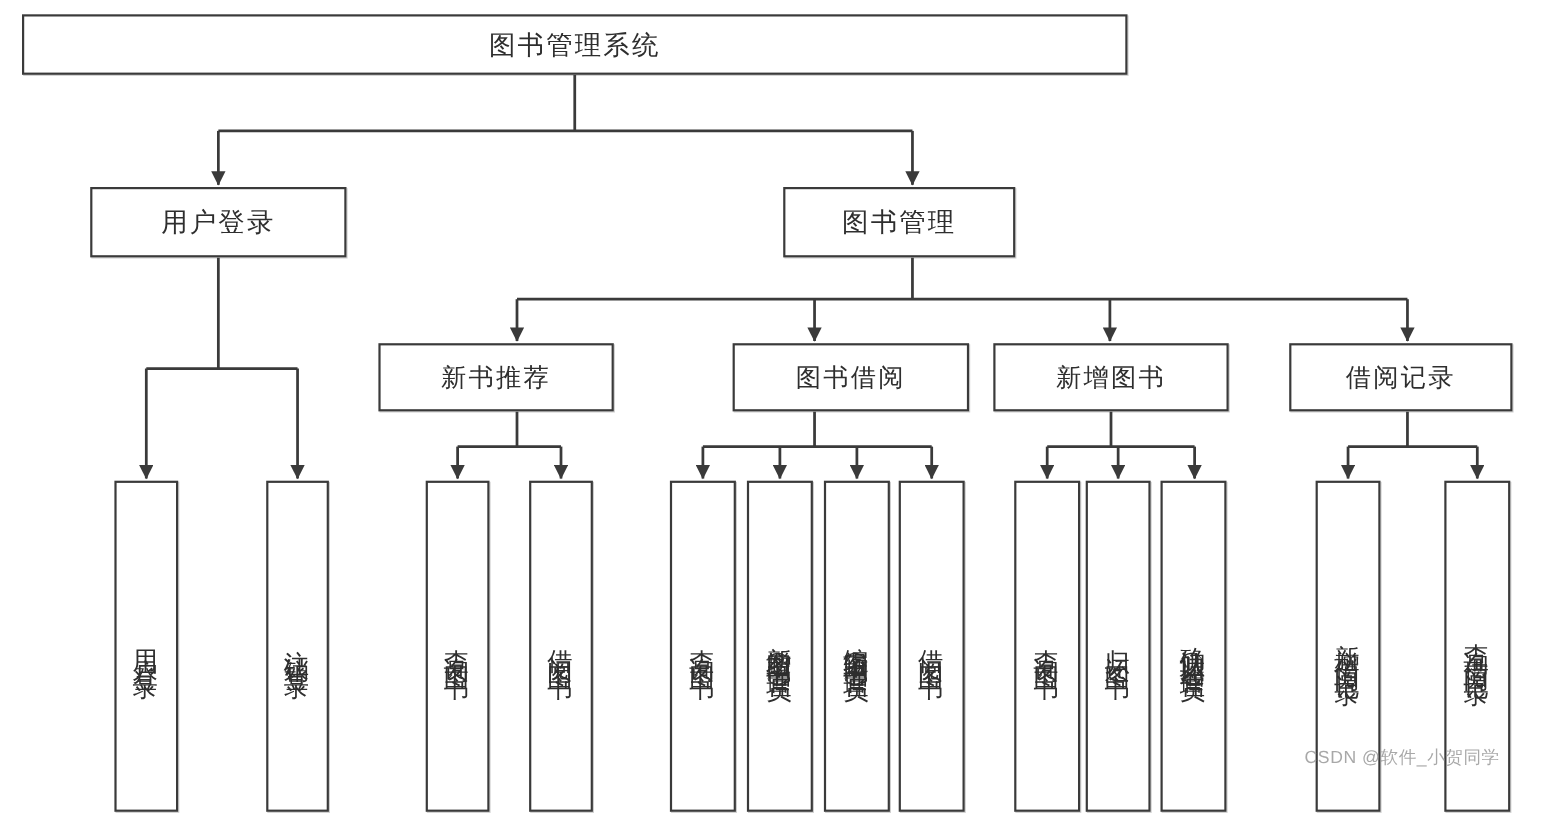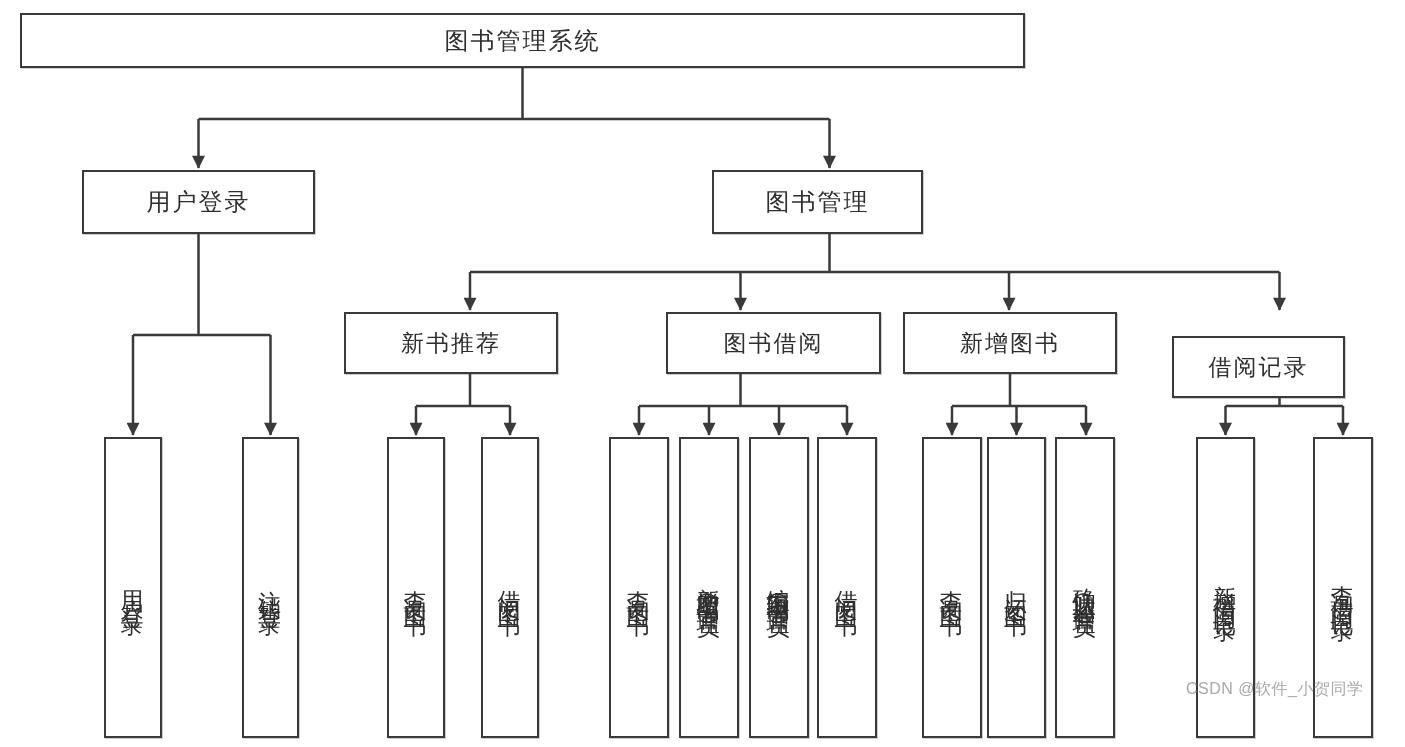--- a/index.html
+++ b/index.html
@@ -106,21 +106,21 @@
   </svg>
 
   <div class="box root-box">图书管理系统</div>
 
   <div class="box l2-box" style="left:82px; width:233px;">用户登录</div>
   <div class="box l2-box" style="left:712px; width:211px;">图书管理</div>
 
   <div class="box l3-box" style="left:344px; width:214px;">新书推荐</div>
   <div class="box l3-box" style="left:666px; width:215px;">图书借阅</div>
   <div class="box l3-box" style="left:903px; width:214px;">新增图书</div>
-  <div class="box l3-box" style="left:1172px; width:173px;margin-top:24px;">借阅记录</div>
+  <div class="box l3-box" style="left:1172px; width:203px;">借阅记录</div>
 
   <div class="box leaf" style="left:104px;">用户登录</div>
   <div class="box leaf" style="left:242px; width:57px;">注销登录</div>
 
   <div class="box leaf" style="left:387px;">查询图书</div>
   <div class="box leaf" style="left:481px;">借阅图书</div>
 
   <div class="box leaf" style="left:609px; width:60px;">查询图书</div>
   <div class="box leaf ls4" style="left:679px; width:60px;">新增图书（管理员）</div>
   <div class="box leaf ls4" style="left:749px; width:60px;">编辑图书（管理员）</div>

